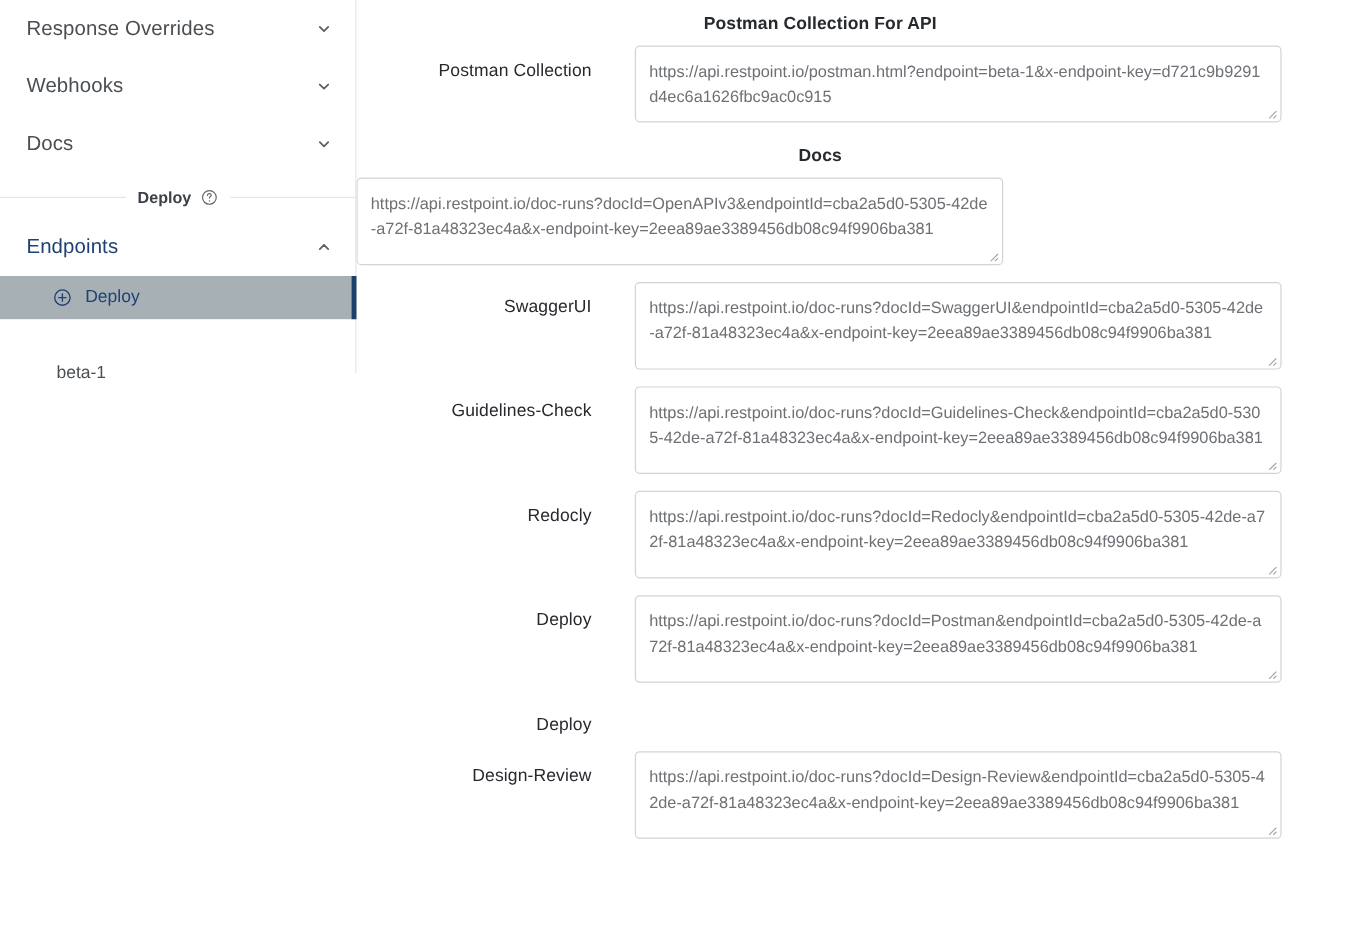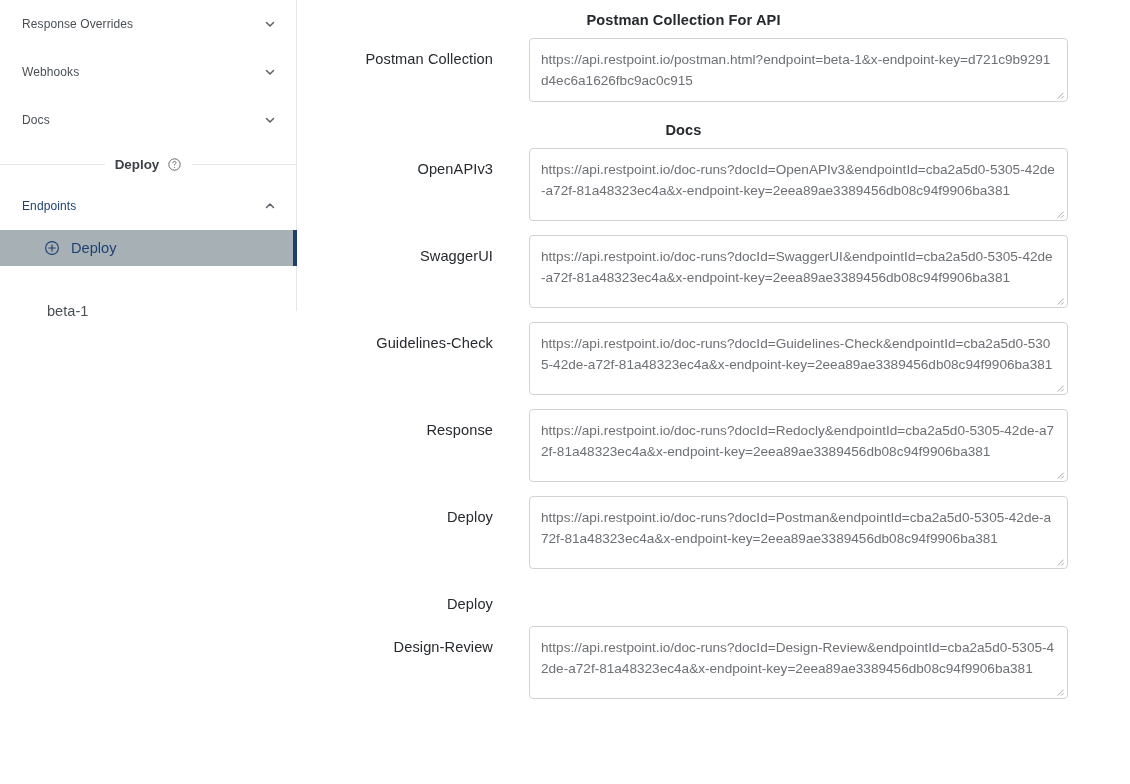--- a/index.html
+++ b/index.html
@@ -29,21 +29,21 @@
   .nav-row {
     position: relative;
     display: flex;
     align-items: center;
     height: 48px;
     padding: 0 20px 0 22px;
     cursor: pointer;
   }
   .nav-row .nav-label {
     flex: 1 1 auto;
-    font-size: 12px;
+    font-size: 17px;
     color: #4a4f54;
     letter-spacing: .1px;
     white-space: nowrap;
   }
   .nav-row.section-open .nav-label {
     color: #1f4172;
   }
   .chev {
     flex: 0 0 auto;
     width: 14px; height: 14px;
@@ -278,21 +278,20 @@
               <line x1="10.5" y1="4" x2="4" y2="10.5"></line>
               <line x1="10.5" y1="7.8" x2="7.8" y2="10.5"></line>
             </svg>
           </span></div>
 
     </div>
 
     <h2 class="section-title docs">Docs</h2>
 
     <div class="field-row">
-      <div class="field-label">OpenAPIv3</div>
       <div class="field-box h3">https://api.restpoint.io/doc-runs?docId=OpenAPIv3&amp;endpointId=cba2a5d0-5305-42de-a72f-81a48323ec4a&amp;x-endpoint-key=2eea89ae3389456db08c94f9906ba381<span class="resize-grip">
             <svg viewBox="0 0 12 12" fill="none" stroke="#9aa0a6" stroke-width="1">
               <line x1="10.5" y1="4" x2="4" y2="10.5"></line>
               <line x1="10.5" y1="7.8" x2="7.8" y2="10.5"></line>
             </svg>
           </span></div>
     </div>
 
     <div class="field-row">
       <div class="field-label">SwaggerUI</div>
@@ -308,21 +307,21 @@
       <div class="field-label">Guidelines-Check</div>
       <div class="field-box h3">https://api.restpoint.io/doc-runs?docId=Guidelines-Check&amp;endpointId=cba2a5d0-5305-42de-a72f-81a48323ec4a&amp;x-endpoint-key=2eea89ae3389456db08c94f9906ba381<span class="resize-grip">
             <svg viewBox="0 0 12 12" fill="none" stroke="#9aa0a6" stroke-width="1">
               <line x1="10.5" y1="4" x2="4" y2="10.5"></line>
               <line x1="10.5" y1="7.8" x2="7.8" y2="10.5"></line>
             </svg>
           </span></div>
     </div>
 
     <div class="field-row">
-      <div class="field-label">Response</div>
+      <div class="field-label">Redocly</div>
       <div class="field-box h3">https://api.restpoint.io/doc-runs?docId=Redocly&amp;endpointId=cba2a5d0-5305-42de-a72f-81a48323ec4a&amp;x-endpoint-key=2eea89ae3389456db08c94f9906ba381<span class="resize-grip">
             <svg viewBox="0 0 12 12" fill="none" stroke="#9aa0a6" stroke-width="1">
               <line x1="10.5" y1="4" x2="4" y2="10.5"></line>
               <line x1="10.5" y1="7.8" x2="7.8" y2="10.5"></line>
             </svg>
           </span></div>
     </div>
 
     <div class="field-row">
       <div class="field-label">Deploy</div>

